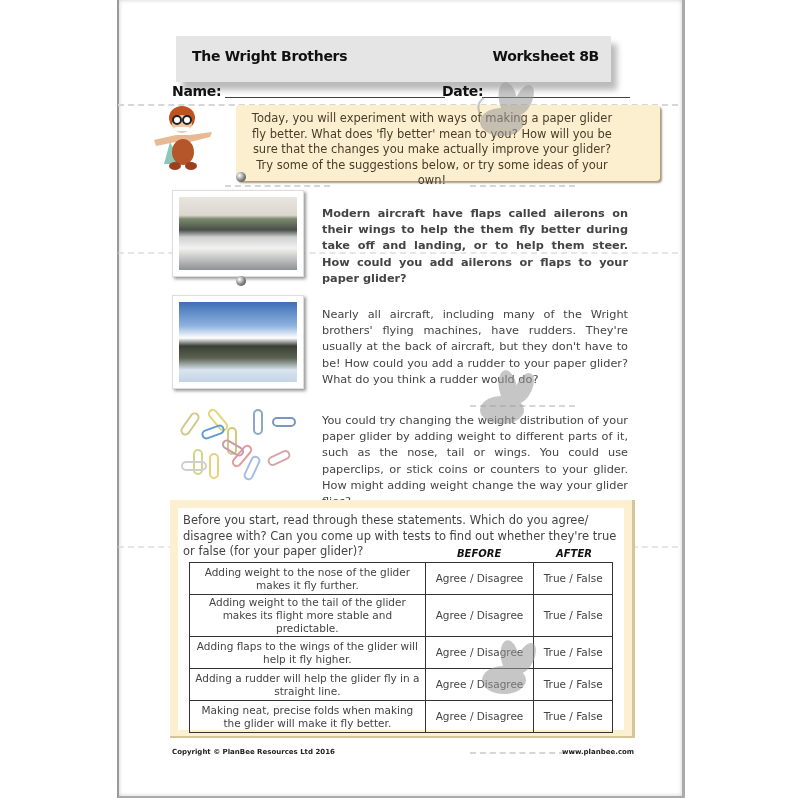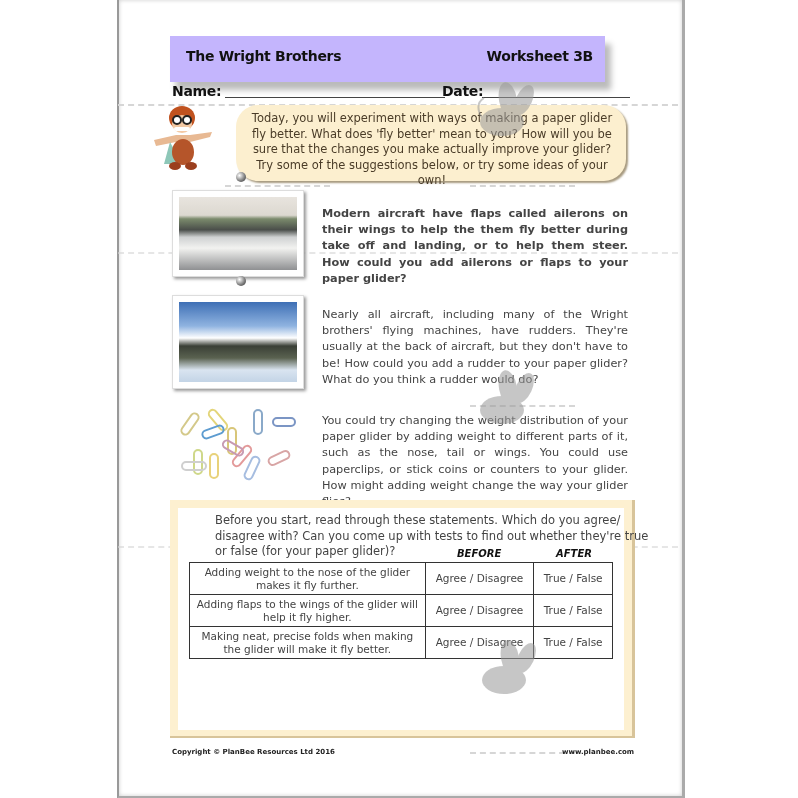--- a/index.html
+++ b/index.html
@@ -1,37 +1,37 @@
 <!DOCTYPE html>
 <html><head>
 <meta charset="utf-8">
 <style>
   html, body { margin:0; padding:0; }
   body { width:798px; height:798px; background:#ffffff; position:relative; overflow:hidden; font-family:"DejaVu Sans", sans-serif; color:#333; }
   .page { position:absolute; left:117px; top:0; width:563px; height:796px; background:#fff; border-left:2px solid #999; border-right:3px solid #aaa; border-bottom:3px solid #aaa; box-shadow: inset 0 0 4px #ccc; }
   .hex { position:absolute; border-top:2px dashed #d6d6d6; }
-  .header-box { position:absolute; left:170px; top:36px; width:435px; height:46px; background:#c4b5fd; box-shadow: 6px 8px 6px #bbb; }
+  .header-box { position:absolute; left:176px; top:36px; width:435px; height:46px; background:#e5e5e5; box-shadow: 6px 8px 6px #bbb; }
   .header-title { position:absolute; left:16px; top:12px; font-family:"DejaVu Sans", sans-serif; font-weight:bold; font-size:14px; color:#111; letter-spacing:-0.3px; }
   .header-ws { position:absolute; right:12px; top:12px; font-family:"DejaVu Sans", sans-serif; font-weight:bold; font-size:14px; color:#111; letter-spacing:-0.3px; }
   .name-row { position:absolute; left:172px; top:82px; width:456px; height:18px; }
   .name-label { position:absolute; left:0; top:1px; font-weight:bold; font-size:14px; color:#111; letter-spacing:-0.3px; }
   .name-line { position:absolute; left:53px; top:15px; width:220px; border-bottom:1.5px solid #444; }
   .date-label { position:absolute; left:270px; top:1px; font-weight:bold; font-size:14px; color:#111; letter-spacing:-0.3px; }
   .date-line { position:absolute; left:310px; top:15px; width:148px; border-bottom:1.5px solid #444; }
-  .speech { position:absolute; left:236px; top:105px; width:390px; height:76px; background:#fcefcf; border-radius:22px; box-shadow: 2px 2px 2px #a79a7f; }
+  .speech { position:absolute; left:236px; top:105px; width:424px; height:76px; background:#fcefcf; border-radius:4px; box-shadow: 2px 2px 2px #a79a7f; }
   .speech-text { position:absolute; left:8px; top:6px; width:376px; text-align:center; font-size:11.5px; line-height:15.5px; color:#4a3c28; }
   .character { position:absolute; left:152px; top:102px; width:62px; height:72px; }
   .pin { position:absolute; width:10px; height:10px; border-radius:50%; background:radial-gradient(circle at 35% 35%, #fff, #777 60%, #333); }
   .photo { position:absolute; background:#fff; border:1px solid #ddd; box-shadow: 2px 2px 3px #999; }
   .photo .img { position:absolute; left:6px; top:6px; right:6px; bottom:6px; }
   .body-text { position:absolute; font-size:11.3px; line-height:16.2px; color:#444; text-align:justify; }
   .clips { position:absolute; left:178px; top:404px; width:128px; height:80px; }
   .quiz-box { position:absolute; left:170px; top:500px; width:462px; height:236px; background:#fdf0d0; border-right:3px solid #d8c49a; border-bottom:2px solid #d8c49a; }
   .quiz-inner { position:absolute; left:8px; top:8px; width:446px; height:222px; background:#fff; }
-  .quiz-intro { position:absolute; left:13px; top:513px; width:440px; font-size:11.5px; line-height:15.5px; color:#444;margin-left:32px; }
+  .quiz-intro { position:absolute; left:13px; top:513px; width:440px; font-size:11.5px; line-height:15.5px; color:#444; }
   .col-head { position:absolute; font-weight:bold; font-style:italic; font-size:10px; color:#111; }
   table.q { position:absolute; left:189px; top:562px; width:424px; border-collapse:collapse;padding-left:36px; }
   table.q td { border:1.5px solid #333; font-size:10.5px; line-height:13px; color:#444; text-align:center; height:29px; padding:1px 4px; }
   table.q td.stmt { width:228px; }
   table.q td.before { width:100px; }
   table.q td.after { width:70px;text-align:center; }
   .footer-left { position:absolute; left:172px; top:748px; font-size:7px; font-weight:bold; color:#222; }
   .footer-right { position:absolute; left:562px; top:748px; font-size:7px; font-weight:bold; color:#222; }
   .bee { position:absolute; opacity:0.55; }
 </style>
@@ -45,21 +45,21 @@
   <div class="hex" style="left:118px;top:252px;width:560px;opacity:0.6;"></div>
   <div class="hex" style="left:118px;top:546px;width:560px;opacity:0.6;"></div>
   <div class="hex" style="left:225px;top:185px;width:105px;"></div>
   <div class="hex" style="left:470px;top:185px;width:105px;"></div>
   <div class="hex" style="left:470px;top:405px;width:105px;"></div>
   <div class="hex" style="left:470px;top:752px;width:105px;"></div>
 </div>
 
 <div class="header-box">
   <span class="header-title">The Wright Brothers</span>
-  <span class="header-ws">Worksheet 3B</span>
+  <span class="header-ws">Worksheet 8B</span>
 </div>
 
 <div class="name-row">
   <span class="name-label">Name:</span>
   <div class="name-line"></div>
   <span class="date-label">Date:</span>
   <div class="date-line"></div>
 </div>
 
 <svg class="character" viewBox="0 0 62 72">
@@ -118,21 +118,31 @@
 <div class="col-head" style="left:556px;top:548px;">AFTER</div>
 
 <table class="q">
   <tbody>
     <tr>
       <td class="stmt">Adding weight to the nose of the glider makes it fly further.</td>
       <td class="before">Agree / Disagree</td>
       <td class="after">True / False</td>
     </tr>
     <tr>
+      <td class="stmt">Adding weight to the tail of the glider makes its flight more stable and predictable.</td>
+      <td class="before">Agree / Disagree</td>
+      <td class="after">True / False</td>
+    </tr>
+    <tr>
       <td class="stmt">Adding flaps to the wings of the glider will help it fly higher.</td>
+      <td class="before">Agree / Disagree</td>
+      <td class="after">True / False</td>
+    </tr>
+    <tr>
+      <td class="stmt">Adding a rudder will help the glider fly in a straight line.</td>
       <td class="before">Agree / Disagree</td>
       <td class="after">True / False</td>
     </tr>
     <tr>
       <td class="stmt">Making neat, precise folds when making the glider will make it fly better.</td>
       <td class="before">Agree / Disagree</td>
       <td class="after">True / False</td>
     </tr>
   </tbody>
 </table>

